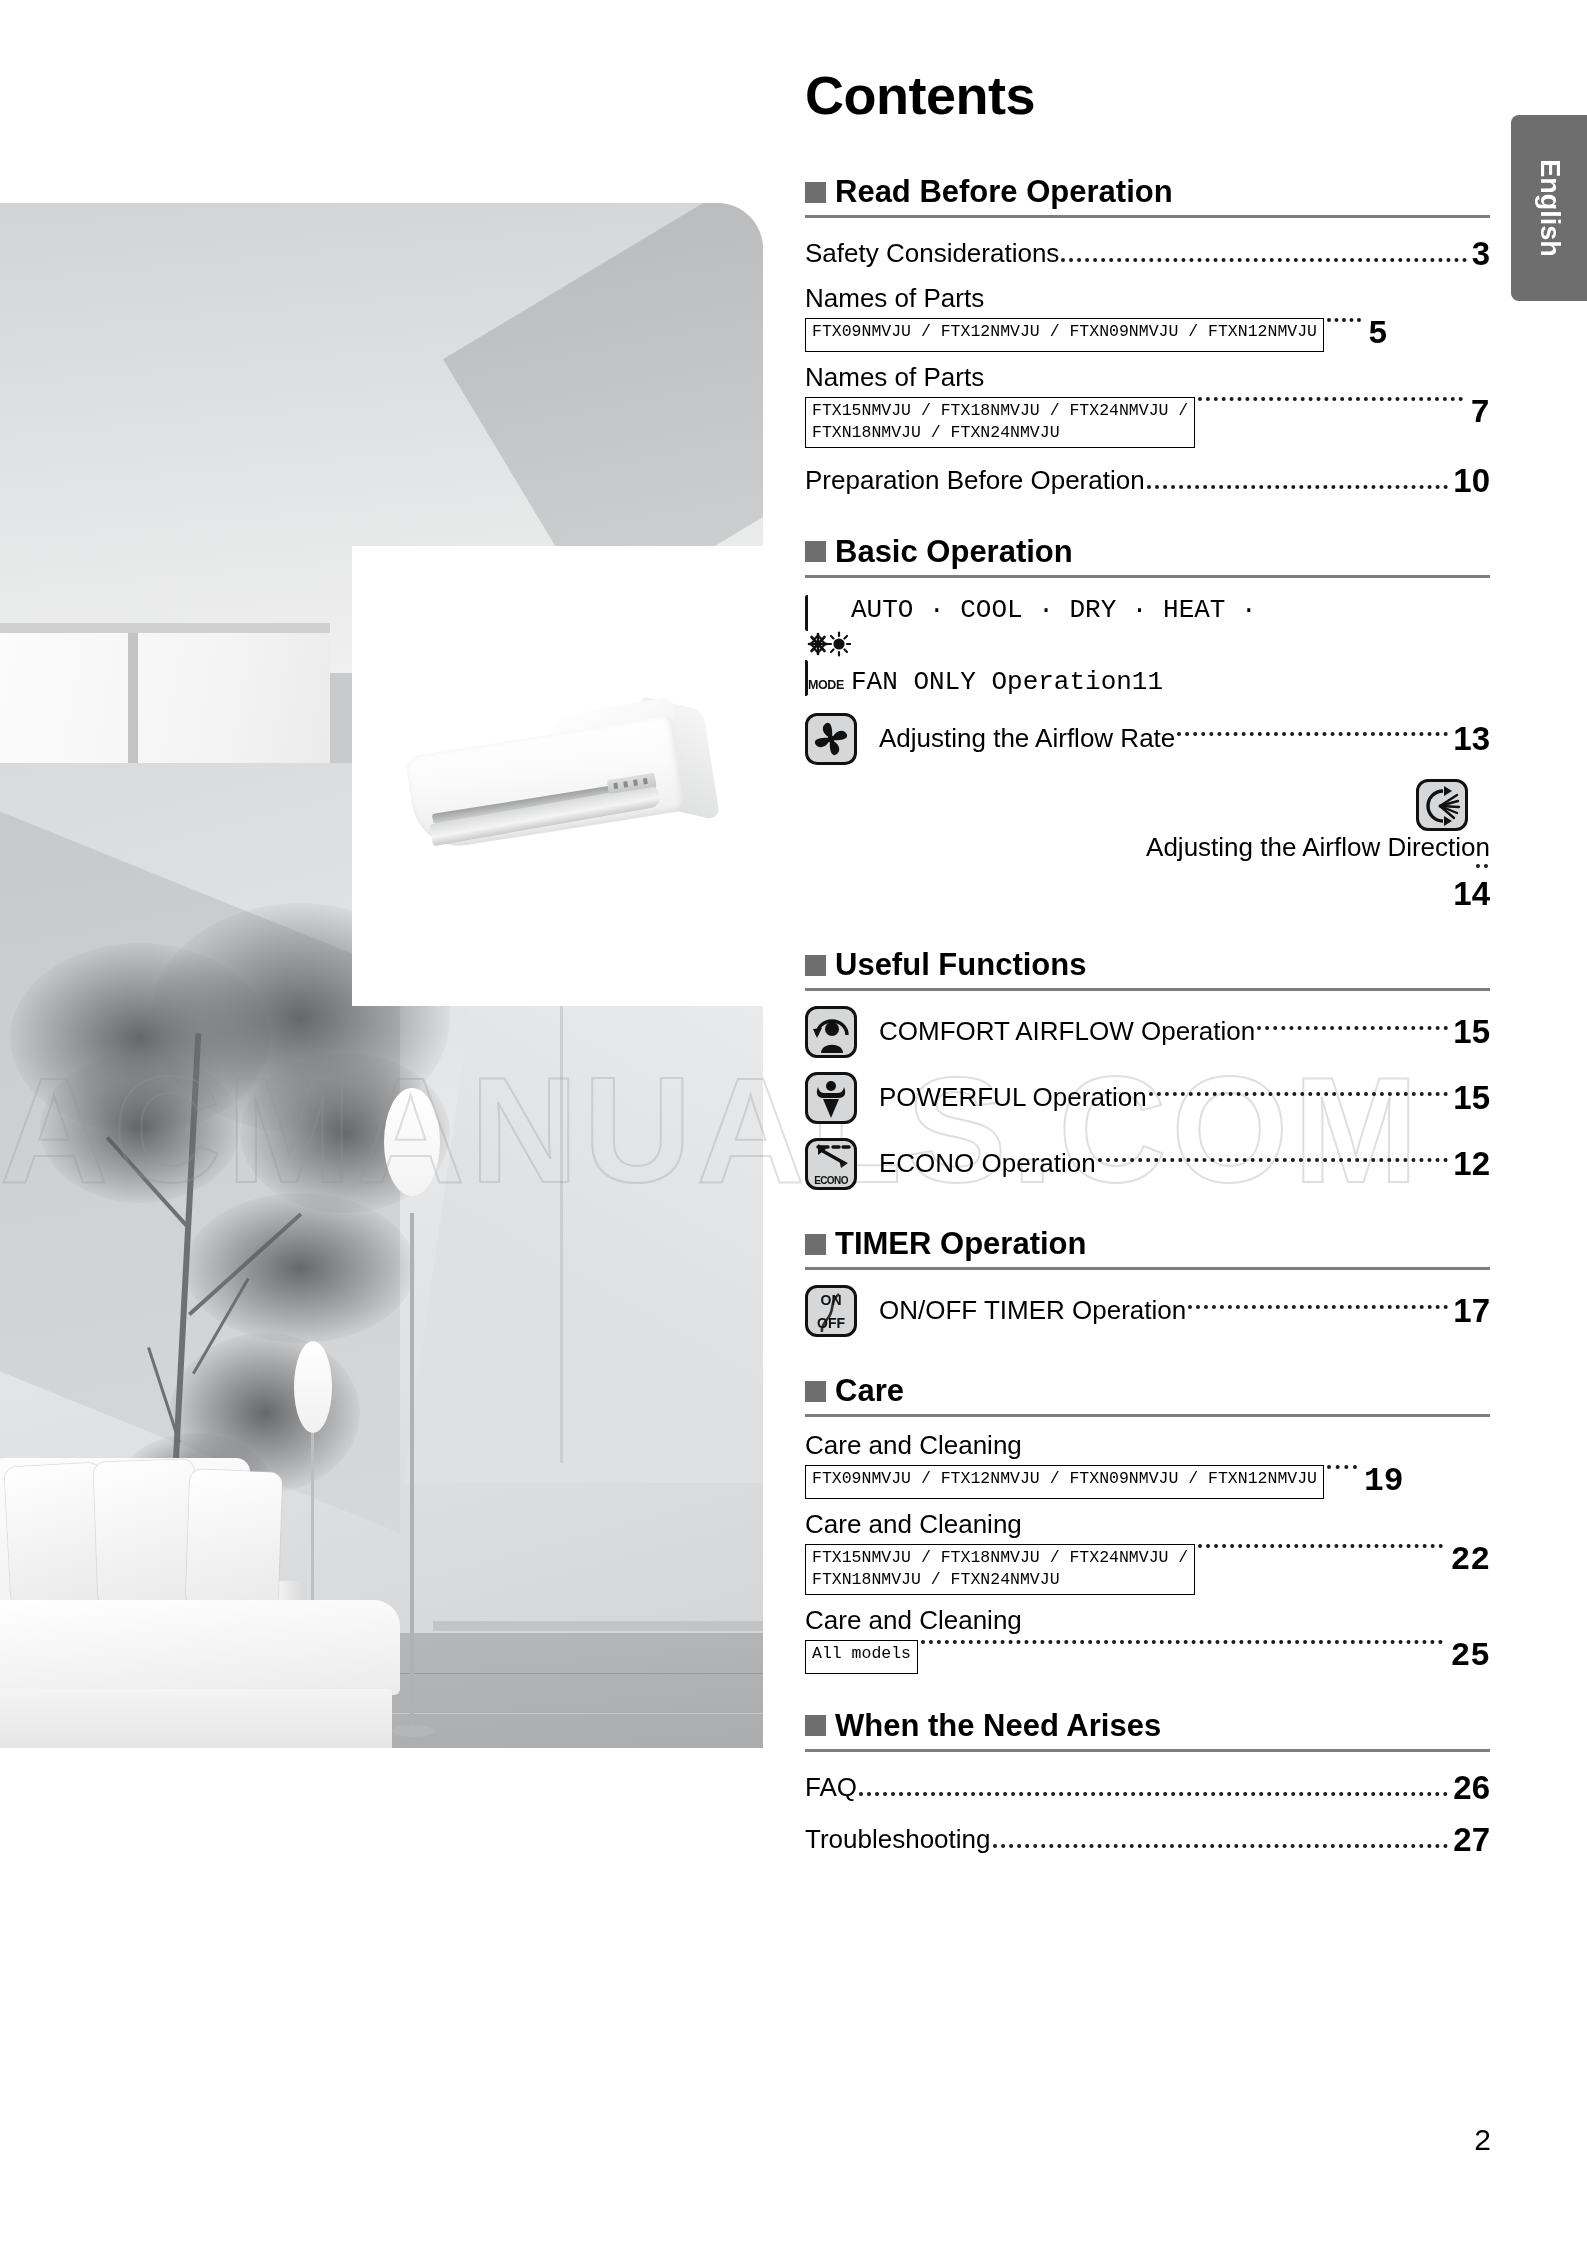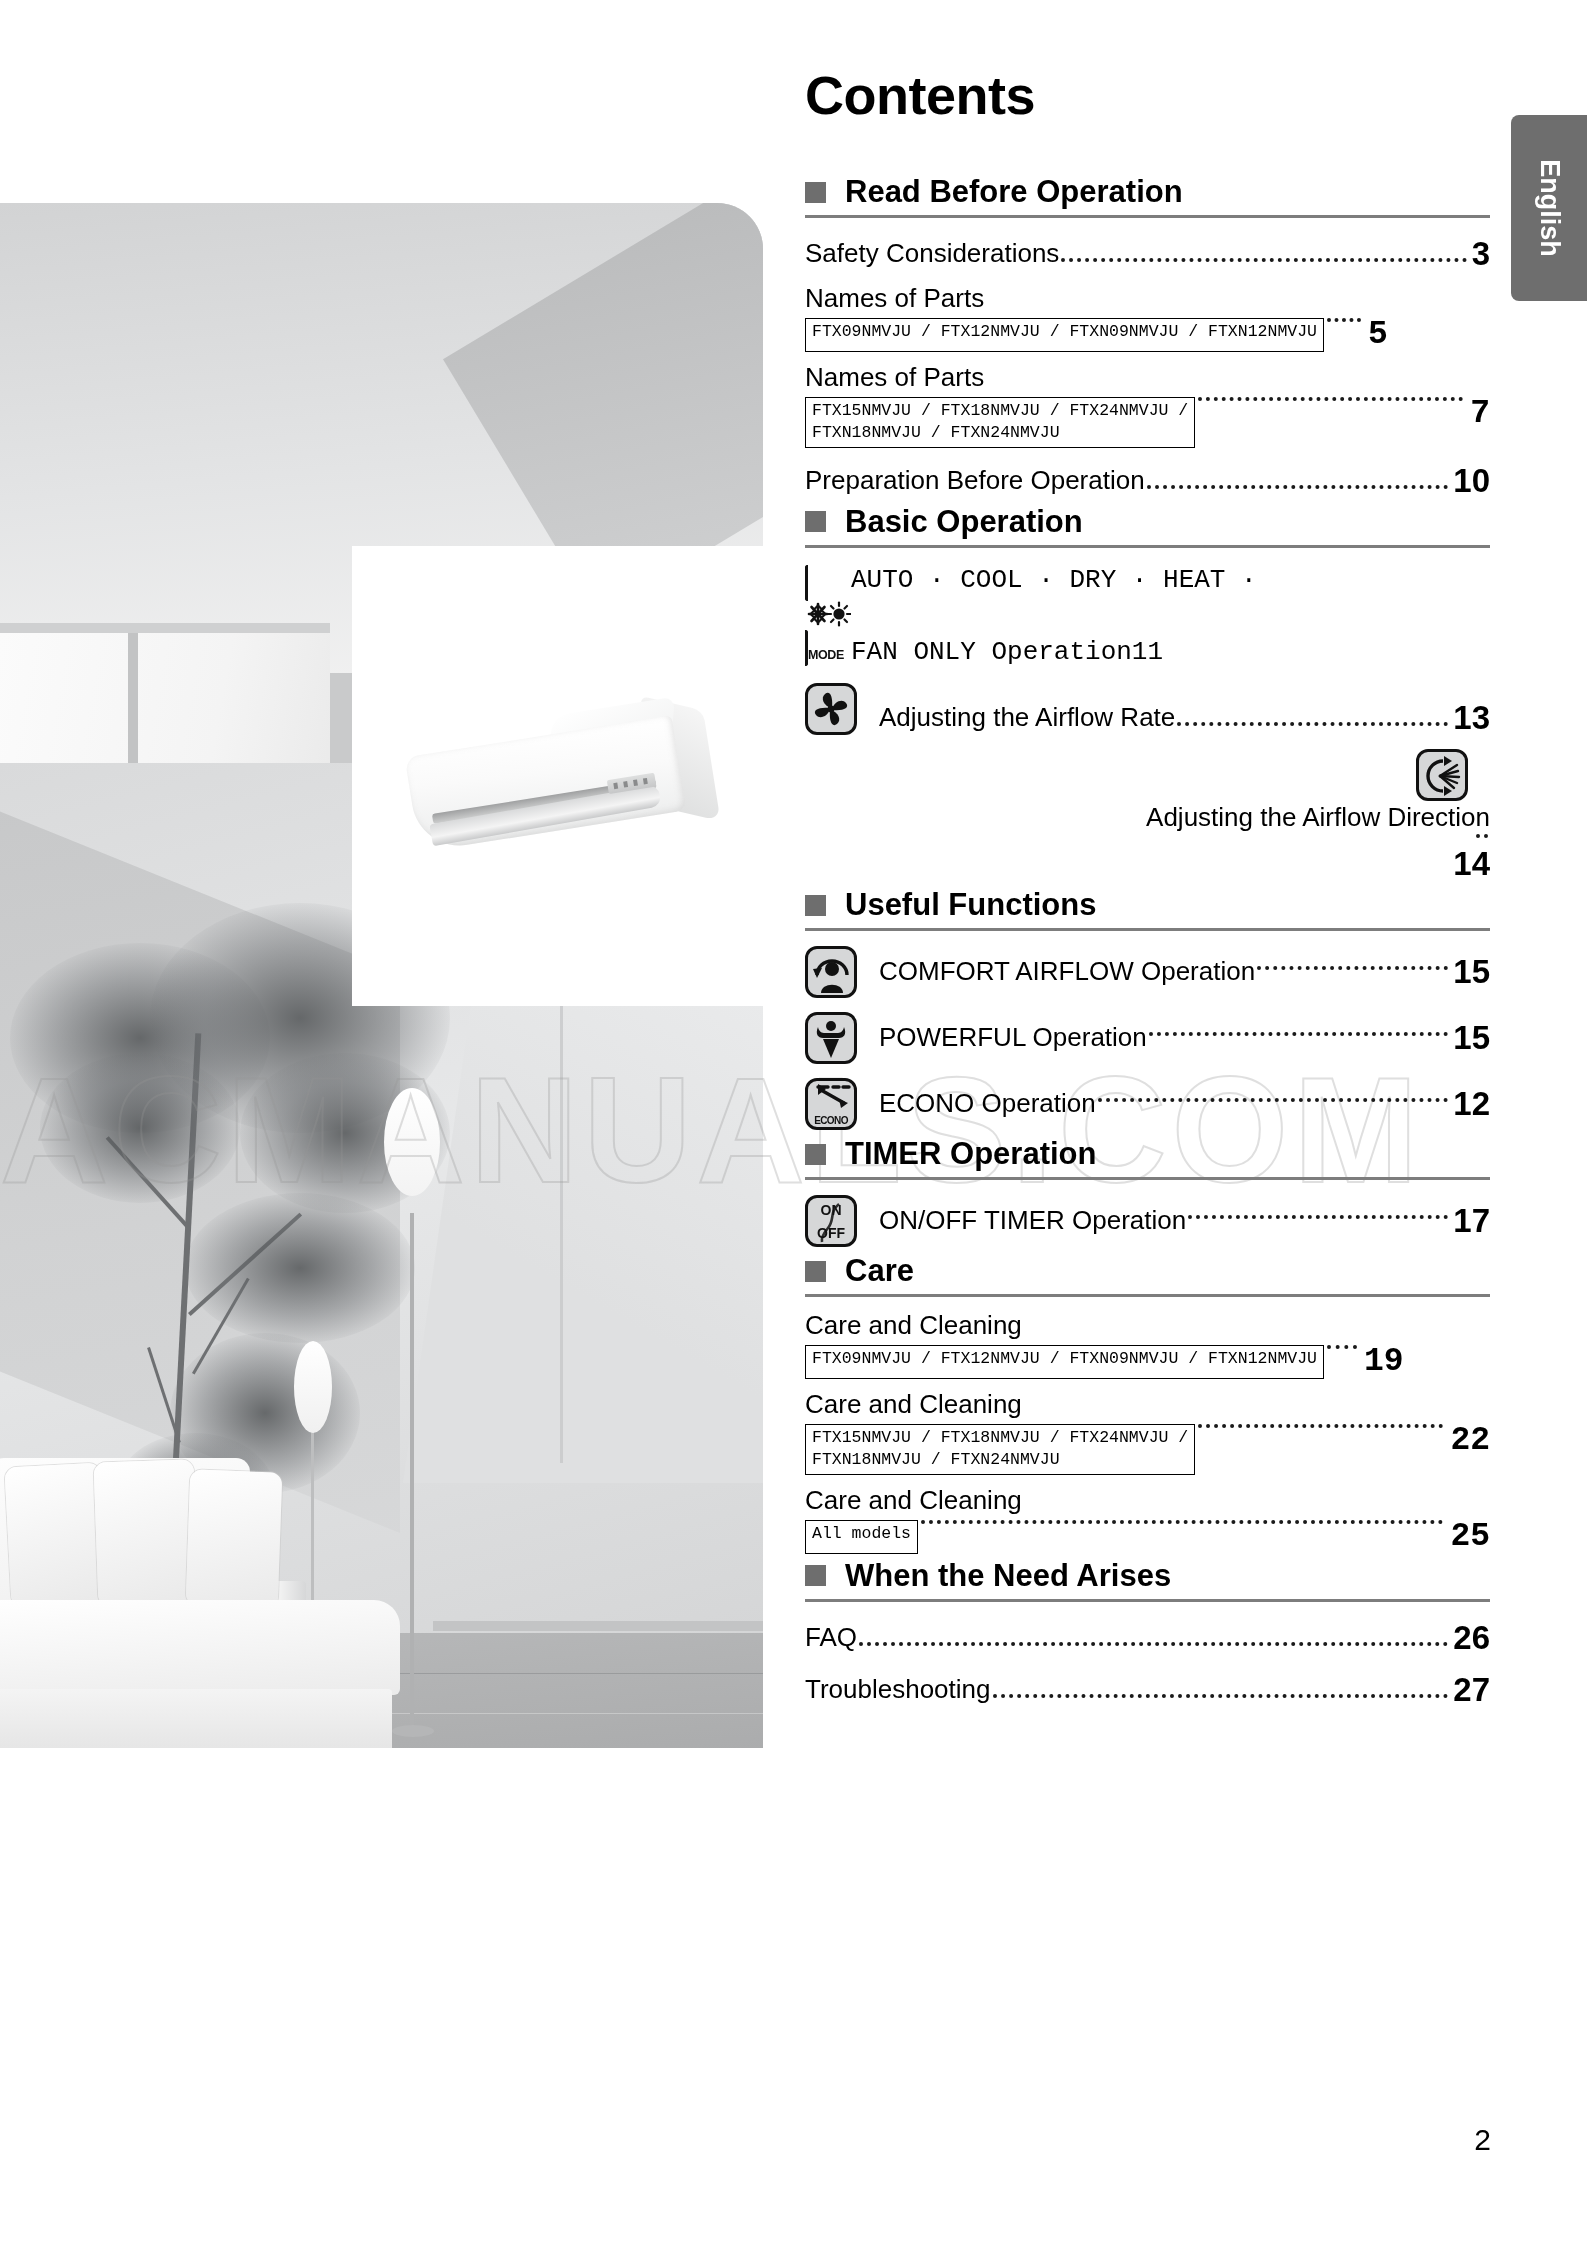--- a/index.html
+++ b/index.html
@@ -257,24 +257,25 @@
     font-size: 54px;
     font-weight: 700;
     letter-spacing: -0.5px;
     margin: 0 0 52px 0;
     line-height: 1;
   }
 
   .section-head {
     display: flex;
     align-items: center;
-    gap: 19px;
+    gap: 9px;
     font-size: 31px;
     font-weight: 700;
     padding-bottom: 5px;
+    margin-top: 30px;
   }
   .section-head .sq {
     width: 21px; height: 21px;
     background: #6e6e6e;
     flex: 0 0 auto;
   }
   .section-rule {
     height: 3px;
     background: #7d7d7d;
     margin-bottom: 7px;
@@ -562,21 +563,21 @@
       <span class="body">
         <div class="line1">AUTO · COOL · DRY · HEAT ·</div>
         <div class="line2">
           <span class="txt">FAN ONLY Operation</span>
           <span class="leader"></span>
           <span class="pg">11</span>
         </div>
       </span>
     </div>
 
-    <div class="entry" style="align-items:flex-end;">
+    <div class="entry" style="align-items:center;">
       <span class="icon-cell">
         <span class="btn">
           <svg width="46" height="46" viewBox="0 0 46 46" aria-hidden="true">
             <g fill="#111">
               <path d="M23 22 C16 20 12 12 17 8 C22 4 25 11 24 21 Z"></path>
               <path d="M24 23 C26 16 34 12 38 17 C42 22 35 25 25 24 Z"></path>
               <path d="M23 24 C30 26 34 34 29 38 C24 42 21 35 22 25 Z"></path>
               <path d="M22 23 C20 30 12 34 8 29 C4 24 11 21 21 22 Z"></path>
               <circle cx="23" cy="23" r="3.4"></circle>
             </g>

